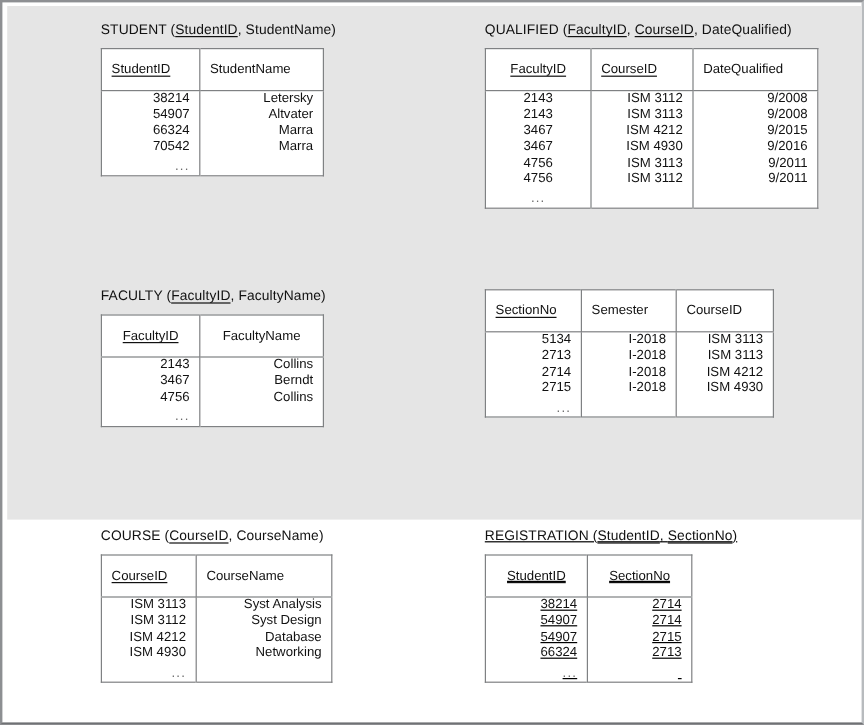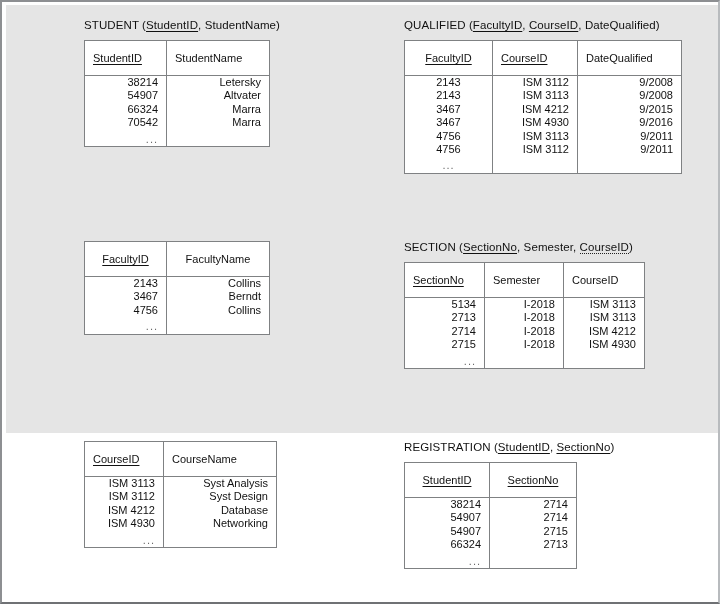--- a/index.html
+++ b/index.html
@@ -144,20 +144,21 @@
                 <div>9/2016</div>
                 <div>9/2011</div>
                 <div>9/2011</div>
                 <div style="margin-top: 3px;">&nbsp;</div>
               </td>
             </tr>
           </tbody>
         </table>
       </div>
       <div class="relation" style="left: 78px; top: 236px;">
+        <div class="schema"><span>FACULTY (</span><span class="pk">FacultyID</span><span>, </span><span>FacultyName</span><span>)</span></div>
         <table class="rel">
           <colgroup>
             <col style="width: 82px;">
             <col style="width: 103px;">
           </colgroup>
           <thead>
             <tr>
               <th class="th-center"><span class="hdr-u">FacultyID</span></th>
               <th class="th-center"><span>FacultyName</span></th>
             </tr>
@@ -174,21 +175,20 @@
                 <div>Collins</div>
                 <div>Berndt</div>
                 <div>Collins</div>
                 <div style="margin-top: 3px;">&nbsp;</div>
               </td>
             </tr>
           </tbody>
         </table>
       </div>
       <div class="relation" style="left: 398px; top: 236px;">
-        <div class="schema"><span>SECTION (</span><span class="pk">SectionNo</span><span>, </span><span>Semester</span><span>, </span><span class="fk">CourseID</span><span>)</span></div>
         <table class="rel">
           <colgroup>
             <col style="width: 80px;">
             <col style="width: 79px;">
             <col style="width: 81px;">
           </colgroup>
           <thead>
             <tr>
               <th class="th-left"><span class="hdr-u">SectionNo</span></th>
               <th class="th-left"><span>Semester</span></th>
@@ -216,20 +216,21 @@
                 <div>ISM 3113</div>
                 <div>ISM 4212</div>
                 <div>ISM 4930</div>
                 <div style="margin-top: 3px;">&nbsp;</div>
               </td>
             </tr>
           </tbody>
         </table>
       </div>
       <div class="relation" style="left: 78px; top: 436px;">
+        <div class="schema"><span>COURSE (</span><span class="pk">CourseID</span><span>, </span><span>CourseName</span><span>)</span></div>
         <table class="rel">
           <colgroup>
             <col style="width: 79px;">
             <col style="width: 113px;">
           </colgroup>
           <thead>
             <tr>
               <th class="th-left"><span class="hdr-u">CourseID</span></th>
               <th class="th-left"><span>CourseName</span></th>
             </tr>
@@ -247,21 +248,21 @@
                 <div>Syst Analysis</div>
                 <div>Syst Design</div>
                 <div>Database</div>
                 <div>Networking</div>
                 <div style="margin-top: 3px;">&nbsp;</div>
               </td>
             </tr>
           </tbody>
         </table>
       </div>
-      <div class="relation" style="left: 398px; top: 436px;">
+      <div class="relation" style="left: 398px; top: 436px; text-decoration: underline;">
         <div class="schema"><span>REGISTRATION (</span><span class="pk">StudentID</span><span>, </span><span class="pk">SectionNo</span><span>)</span></div>
         <table class="rel">
           <colgroup>
             <col style="width: 85px;">
             <col style="width: 87px;">
           </colgroup>
           <thead>
             <tr>
               <th class="th-center"><span class="hdr-u">StudentID</span></th>
               <th class="th-center"><span class="hdr-u">SectionNo</span></th>

